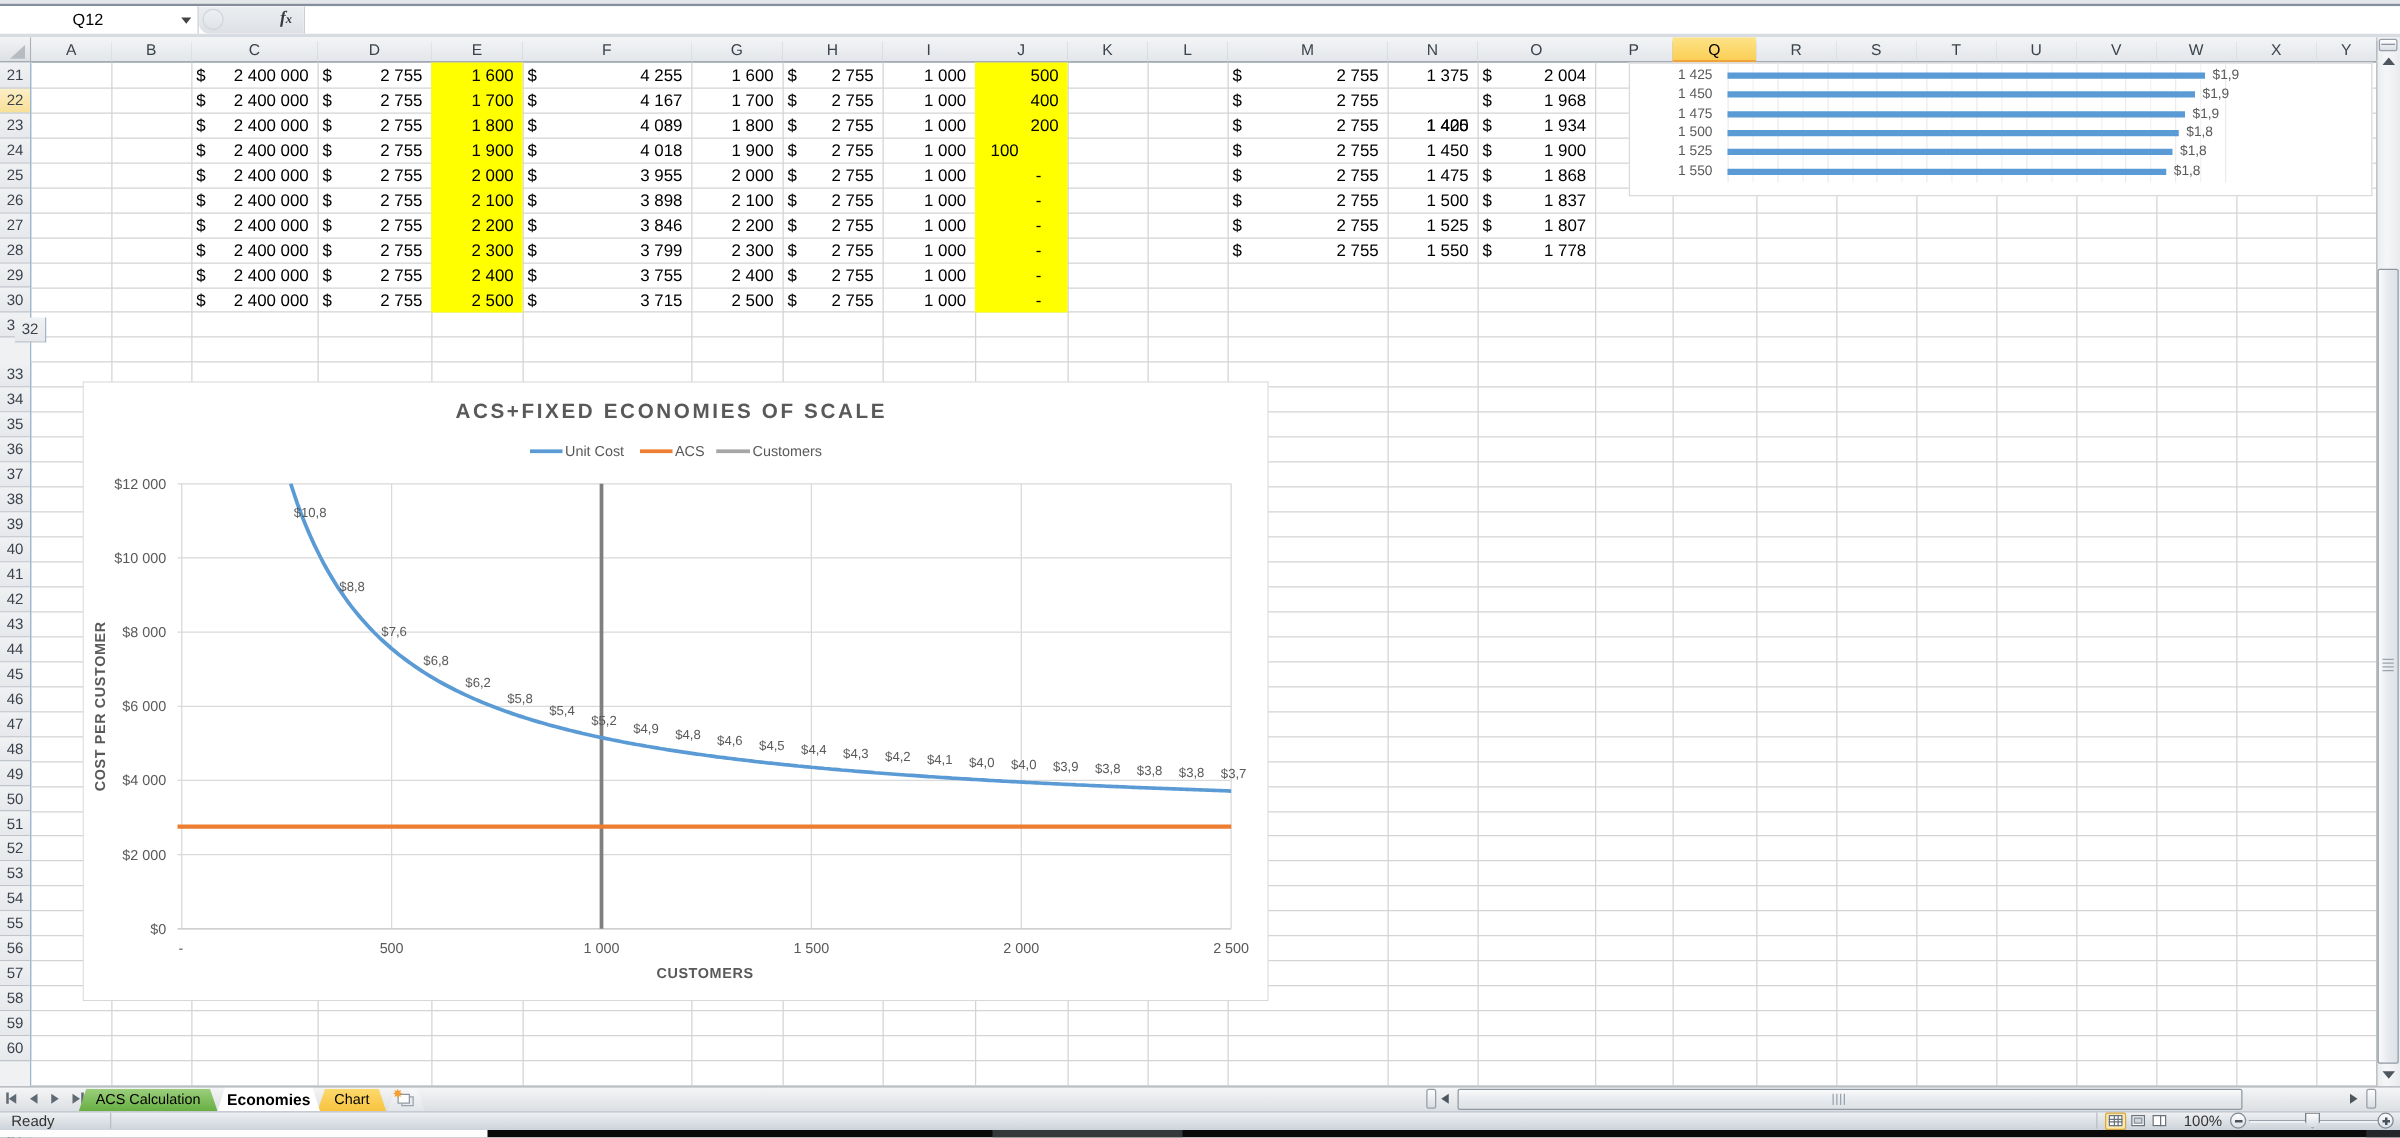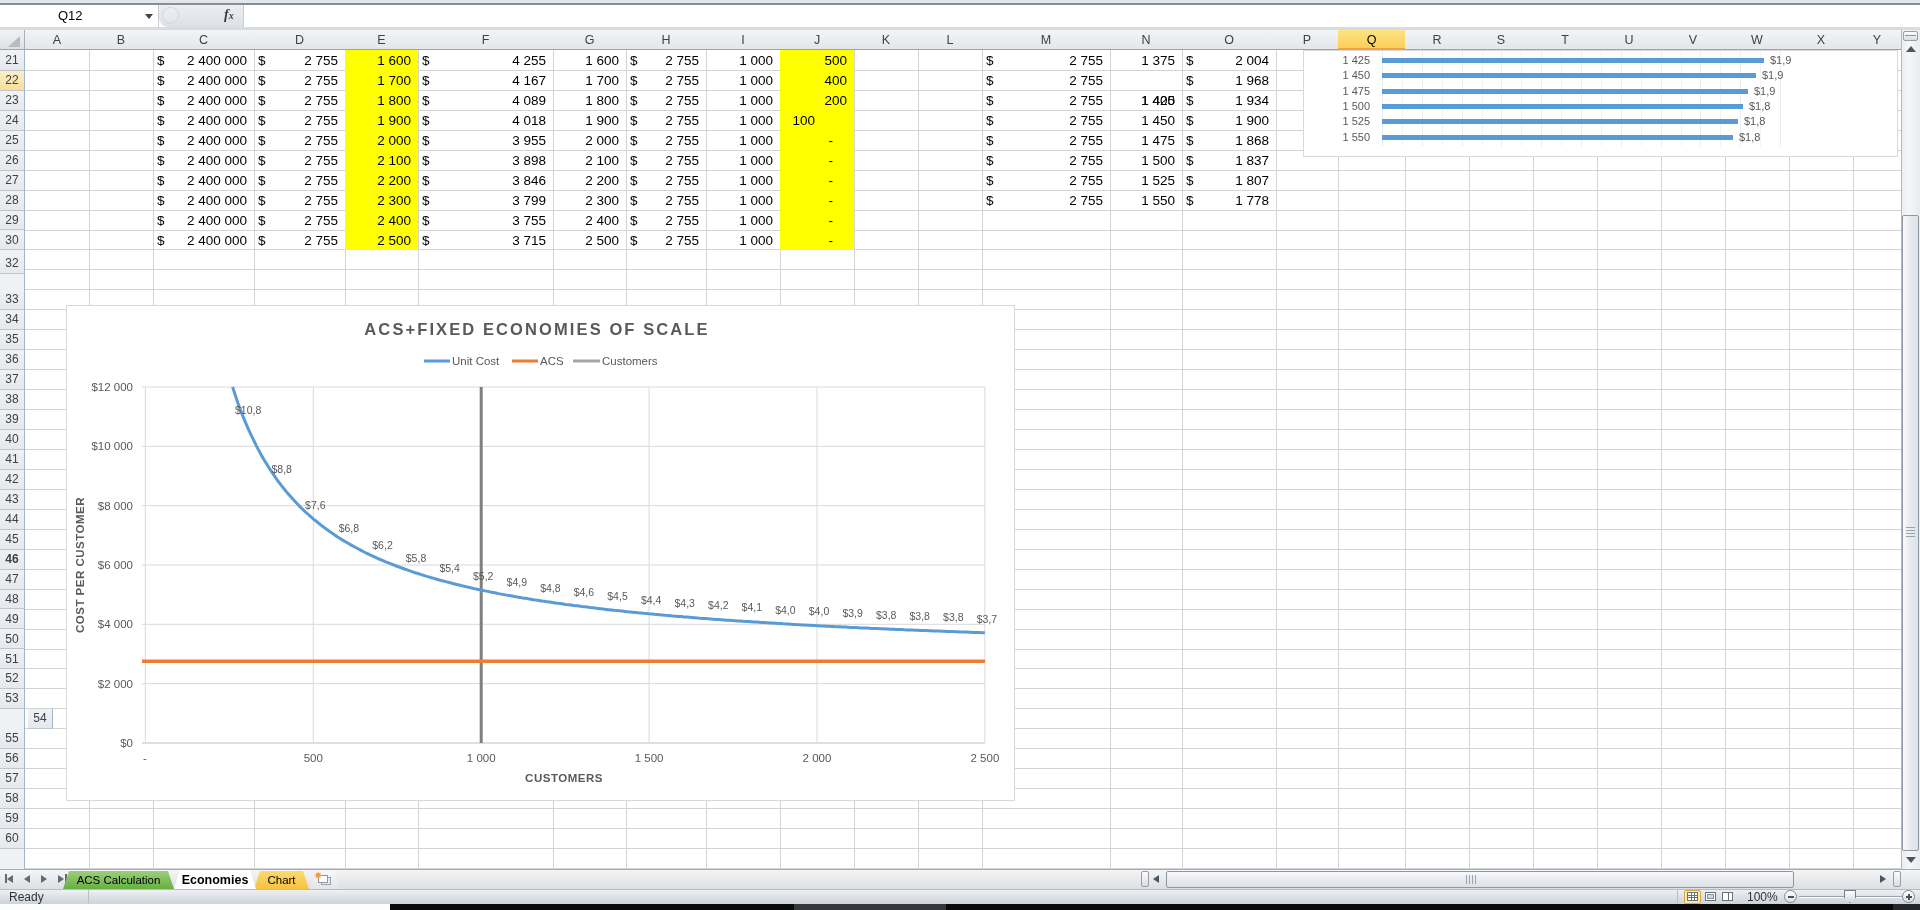--- a/index.html
+++ b/index.html
@@ -149,43 +149,43 @@
 <div class="rowhdr" style="top:71.0px;height:19.9px;line-height:19.9px;background:linear-gradient(#fcefc8,#f7df95);">22</div>
 <div class="rowhdr" style="top:90.9px;height:19.9px;line-height:19.9px;">23</div>
 <div class="rowhdr" style="top:110.8px;height:19.9px;line-height:19.9px;">24</div>
 <div class="rowhdr" style="top:130.8px;height:19.9px;line-height:19.9px;">25</div>
 <div class="rowhdr" style="top:150.8px;height:19.9px;line-height:19.9px;">26</div>
 <div class="rowhdr" style="top:170.7px;height:19.9px;line-height:19.9px;">27</div>
 <div class="rowhdr" style="top:190.7px;height:19.9px;line-height:19.9px;">28</div>
 <div class="rowhdr" style="top:210.6px;height:19.9px;line-height:19.9px;">29</div>
 <div class="rowhdr" style="top:230.5px;height:19.9px;line-height:19.9px;">30</div>
 <div class="rowhdr" style="top:250.5px;height:19.9px;line-height:19.9px;">31</div>
-<div class="rowhdr" style="top:254px;height:19.9px;line-height:19.9px;">32</div>
+<div class="rowhdr" style="top:254px;height:19.9px;line-height:19.9px;margin-left:12px;">32</div>
 <div class="rowhdr" style="top:290.4px;height:19.9px;line-height:19.9px;">33</div>
 <div class="rowhdr" style="top:310.3px;height:19.9px;line-height:19.9px;">34</div>
 <div class="rowhdr" style="top:330.3px;height:19.9px;line-height:19.9px;">35</div>
 <div class="rowhdr" style="top:350.2px;height:19.9px;line-height:19.9px;">36</div>
 <div class="rowhdr" style="top:370.2px;height:19.9px;line-height:19.9px;">37</div>
 <div class="rowhdr" style="top:390.1px;height:19.9px;line-height:19.9px;">38</div>
 <div class="rowhdr" style="top:410.1px;height:19.9px;line-height:19.9px;">39</div>
 <div class="rowhdr" style="top:430.1px;height:19.9px;line-height:19.9px;">40</div>
 <div class="rowhdr" style="top:450.0px;height:19.9px;line-height:19.9px;">41</div>
 <div class="rowhdr" style="top:469.9px;height:19.9px;line-height:19.9px;">42</div>
 <div class="rowhdr" style="top:489.9px;height:19.9px;line-height:19.9px;">43</div>
 <div class="rowhdr" style="top:509.8px;height:19.9px;line-height:19.9px;">44</div>
 <div class="rowhdr" style="top:529.8px;height:19.9px;line-height:19.9px;">45</div>
-<div class="rowhdr" style="top:549.8px;height:19.9px;line-height:19.9px;font-weight:bold;">46</div>
+<div class="rowhdr" style="top:549.8px;height:19.9px;line-height:19.9px;">46</div>
 <div class="rowhdr" style="top:569.7px;height:19.9px;line-height:19.9px;">47</div>
 <div class="rowhdr" style="top:589.6px;height:19.9px;line-height:19.9px;">48</div>
 <div class="rowhdr" style="top:609.6px;height:19.9px;line-height:19.9px;">49</div>
 <div class="rowhdr" style="top:629.5px;height:19.9px;line-height:19.9px;">50</div>
 <div class="rowhdr" style="top:649.5px;height:19.9px;line-height:19.9px;">51</div>
 <div class="rowhdr" style="top:669.4px;height:19.9px;line-height:19.9px;">52</div>
 <div class="rowhdr" style="top:689.4px;height:19.9px;line-height:19.9px;">53</div>
-<div class="rowhdr" style="top:709.4px;height:19.9px;line-height:19.9px;margin-left:28px;">54</div>
+<div class="rowhdr" style="top:709.4px;height:19.9px;line-height:19.9px;">54</div>
 <div class="rowhdr" style="top:729.3px;height:19.9px;line-height:19.9px;">55</div>
 <div class="rowhdr" style="top:749.2px;height:19.9px;line-height:19.9px;">56</div>
 <div class="rowhdr" style="top:769.2px;height:19.9px;line-height:19.9px;">57</div>
 <div class="rowhdr" style="top:789.1px;height:19.9px;line-height:19.9px;">58</div>
 <div class="rowhdr" style="top:809.1px;height:19.9px;line-height:19.9px;">59</div>
 <div class="rowhdr" style="top:829.0px;height:19.9px;line-height:19.9px;">60</div>
 <div class="rowhdr" style="top:900px;height:20.0px;line-height:20.0px;">61</div>
 <div class="abs" style="left:345px;top:50px;width:73px;height:200px;background:#ffff00;"></div>
 <div class="abs" style="left:780px;top:50px;width:74px;height:200px;background:#ffff00;"></div>
 <div class="cell" style="left:157px;top:51.0px;height:19.9px;line-height:19.9px;">$</div>

